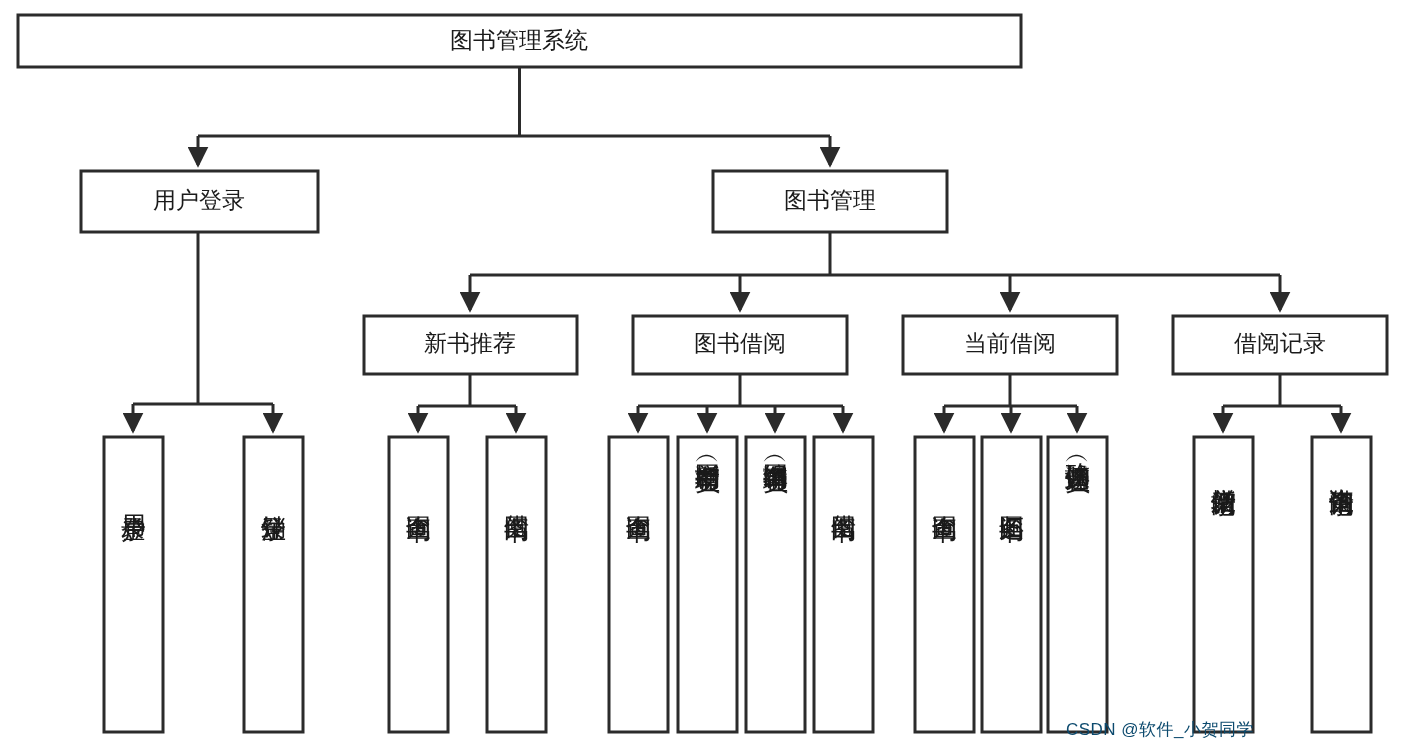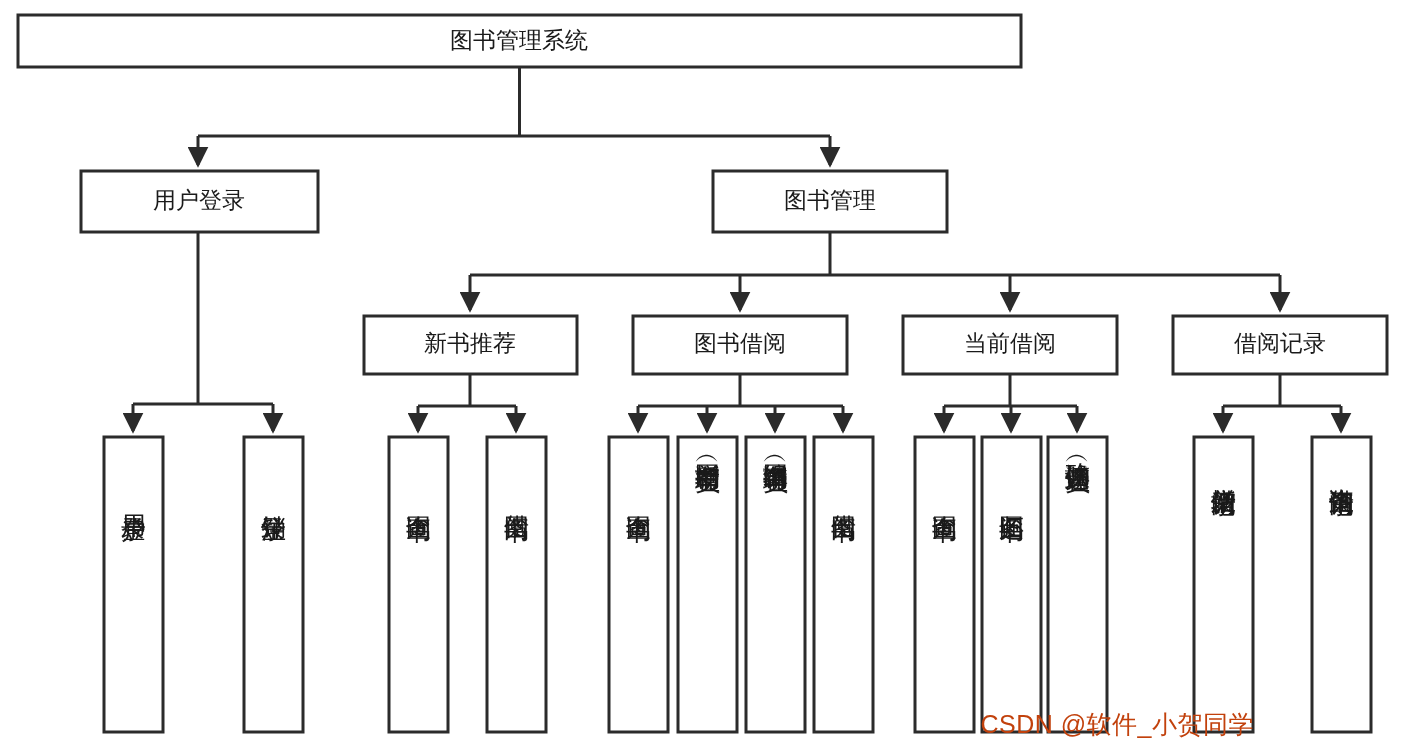--- a/index.html
+++ b/index.html
@@ -64,22 +64,22 @@
     text-orientation: upright;
     letter-spacing: 1px;
     white-space: nowrap;
     text-align: left;
   }
   .watermark {
     position: absolute;
     right: 14px;
     bottom: 6px;
     font-family: "Liberation Sans", "DejaVu Sans", sans-serif;
-    font-size: 25px;
-    color: #c2410c;
+    font-size: 17px;
+    color: #0c4a6e;
     letter-spacing: 0.5px;
     white-space: nowrap;
   }
 </style>
 </head>
 <body>
 
 <div id="diagram-root">
 
   <svg id="tree-svg" viewBox="0 0 1405 747">

